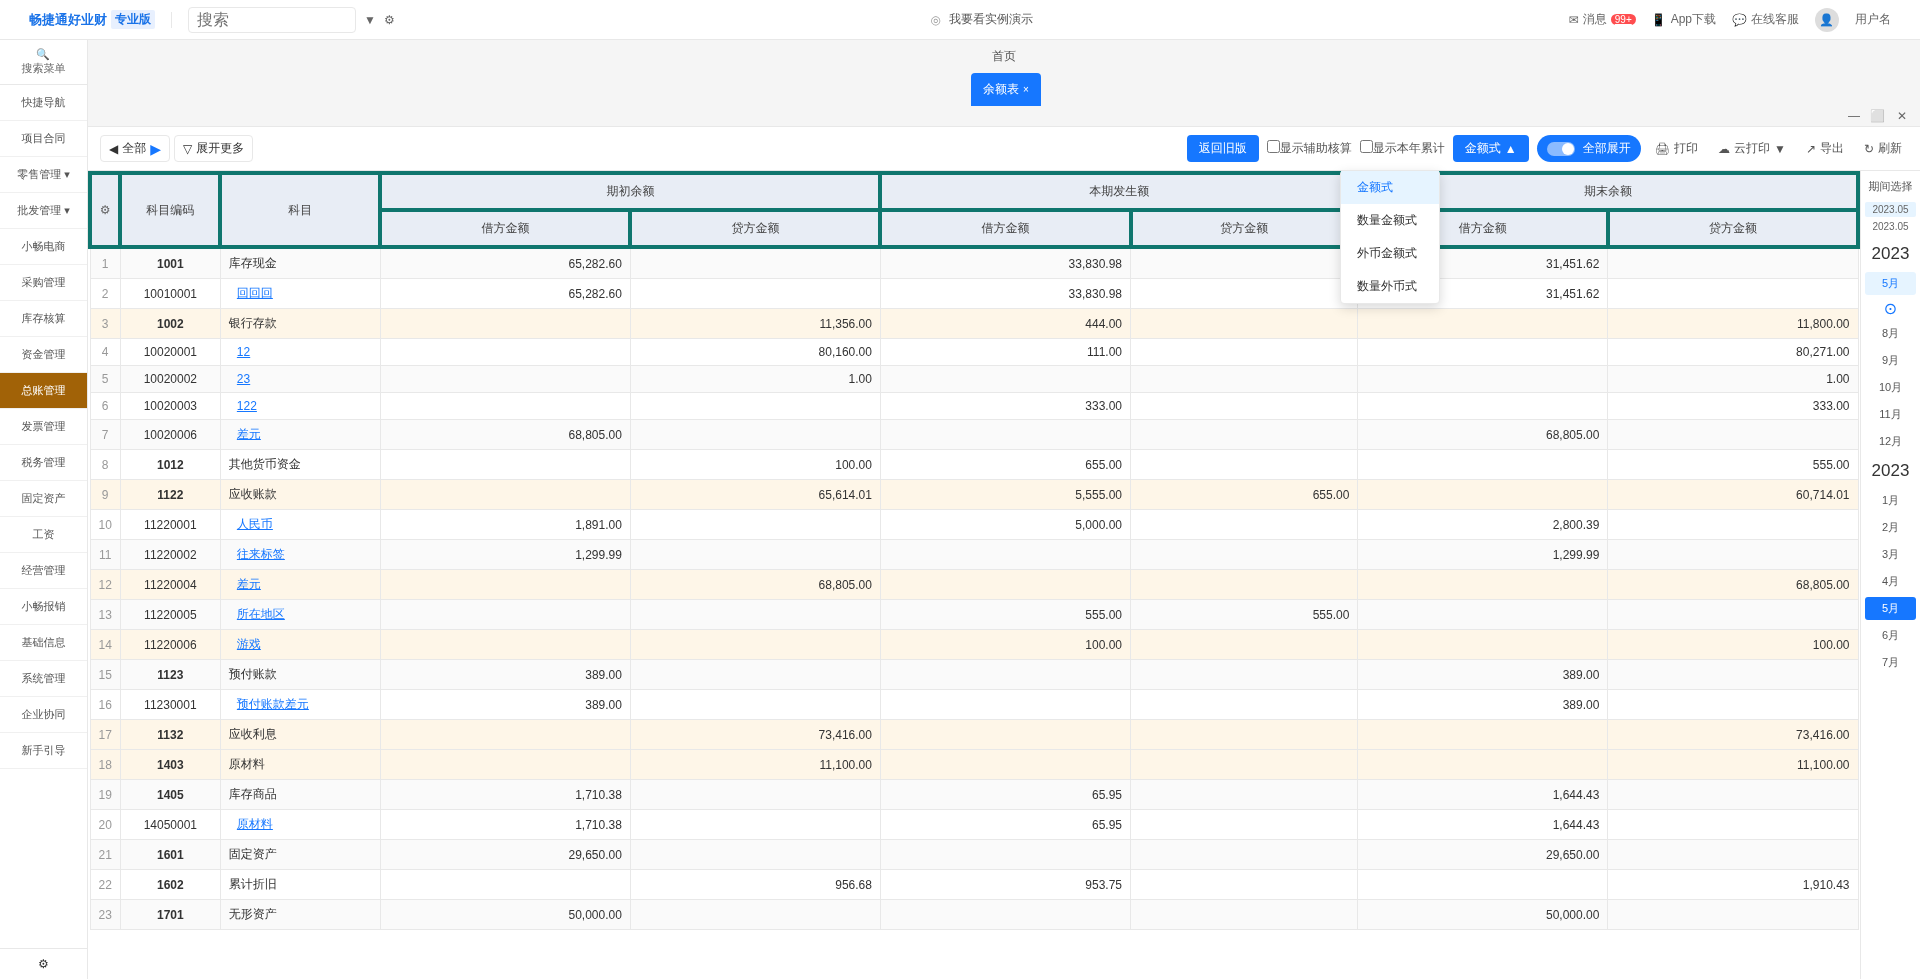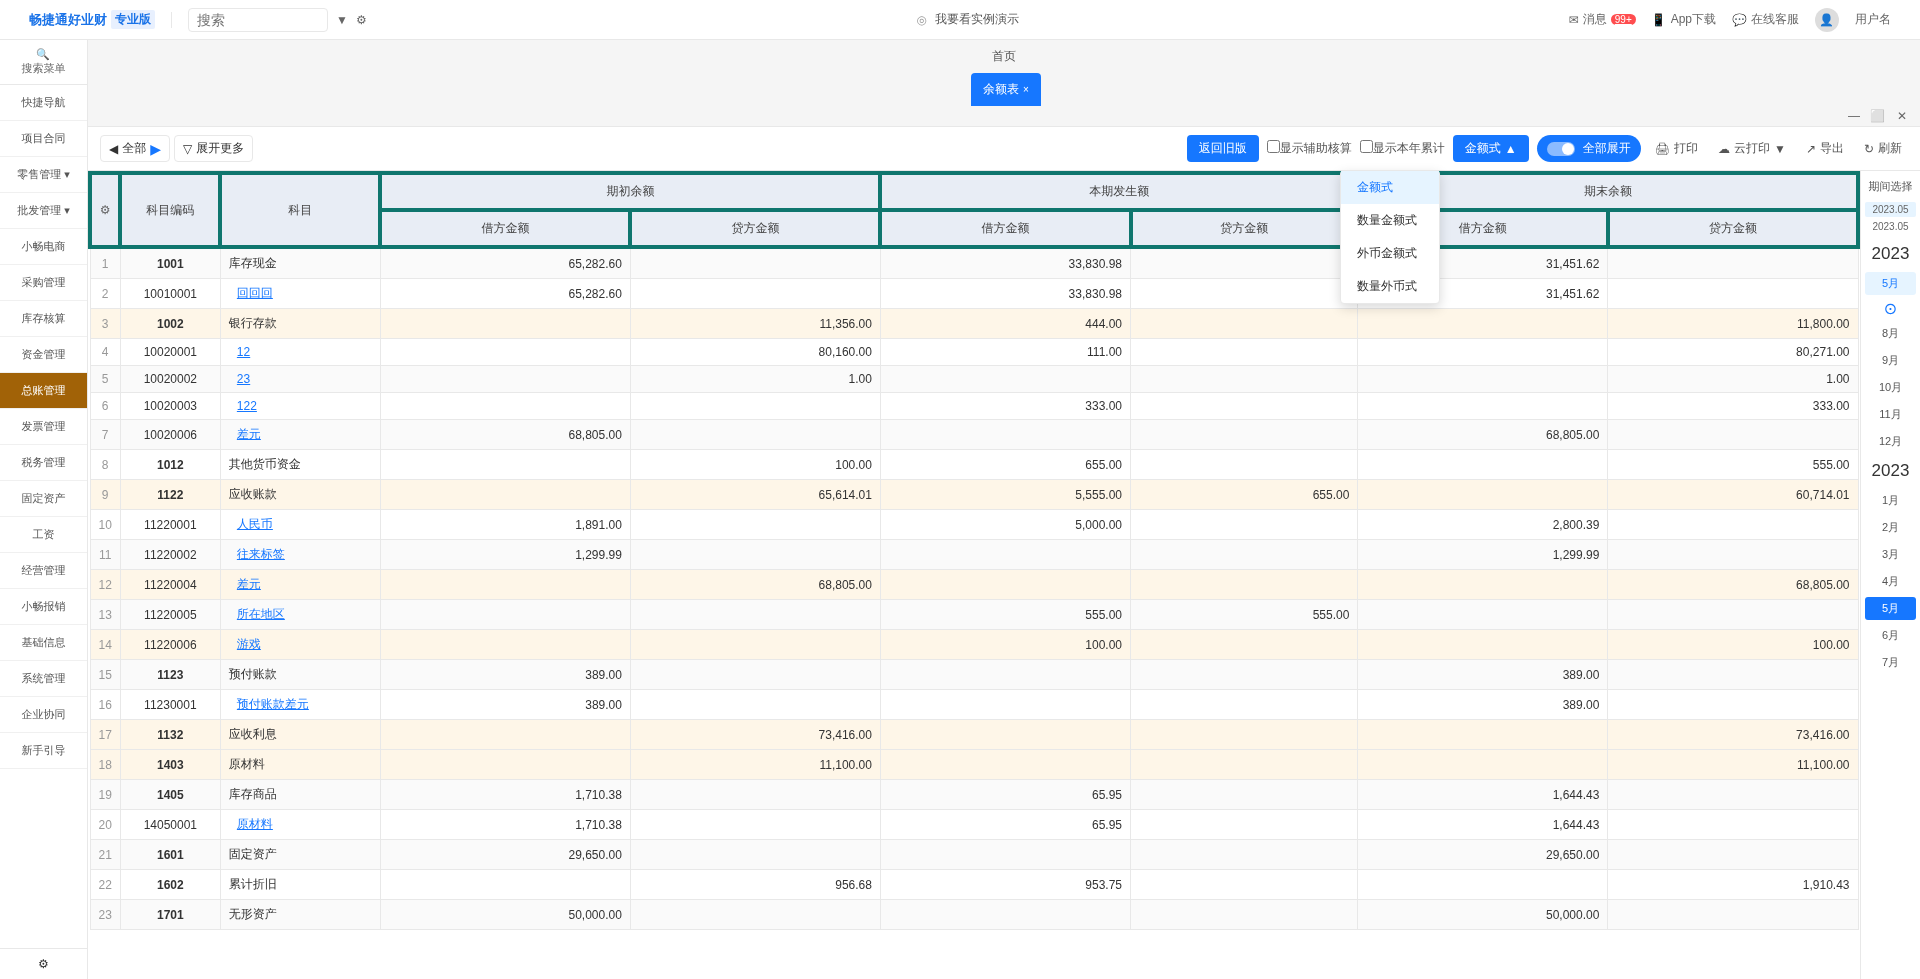--- a/index.html
+++ b/index.html
@@ -134,21 +134,21 @@
 </head>
 <body>
 
 <div class="top-bar">
   <div class="top-bar-left">
     <div class="logo">
       <span>畅捷通好业财</span>
       <span class="logo-badge">专业版</span>
     </div>
     <div style="width:1px;height:16px;background:#e8e8e8;margin:0 8px;"></div>
-    <input type="text" style="border: 1px solid rgb(232, 232, 232); border-radius: 4px; padding: 3px 8px; font-size: 14px; width: 140px;" placeholder="搜索">
+    <input type="text" style="border: 1px solid rgb(232, 232, 232); border-radius: 4px; padding: 3px 8px; font-size: 16px; width: 168px;" placeholder="搜索">
     <span style="color:#666;cursor:pointer;">▼</span>
     <span style="color:#666;cursor:pointer;">⚙</span>
   </div>
   <div class="top-bar-center">
     <span style="color:#999;">◎</span>
     <span style="cursor:pointer;color:#555;">我要看实例演示</span>
   </div>
   <div class="top-bar-right">
     <div class="top-bar-right-item">
       <span>✉</span>

